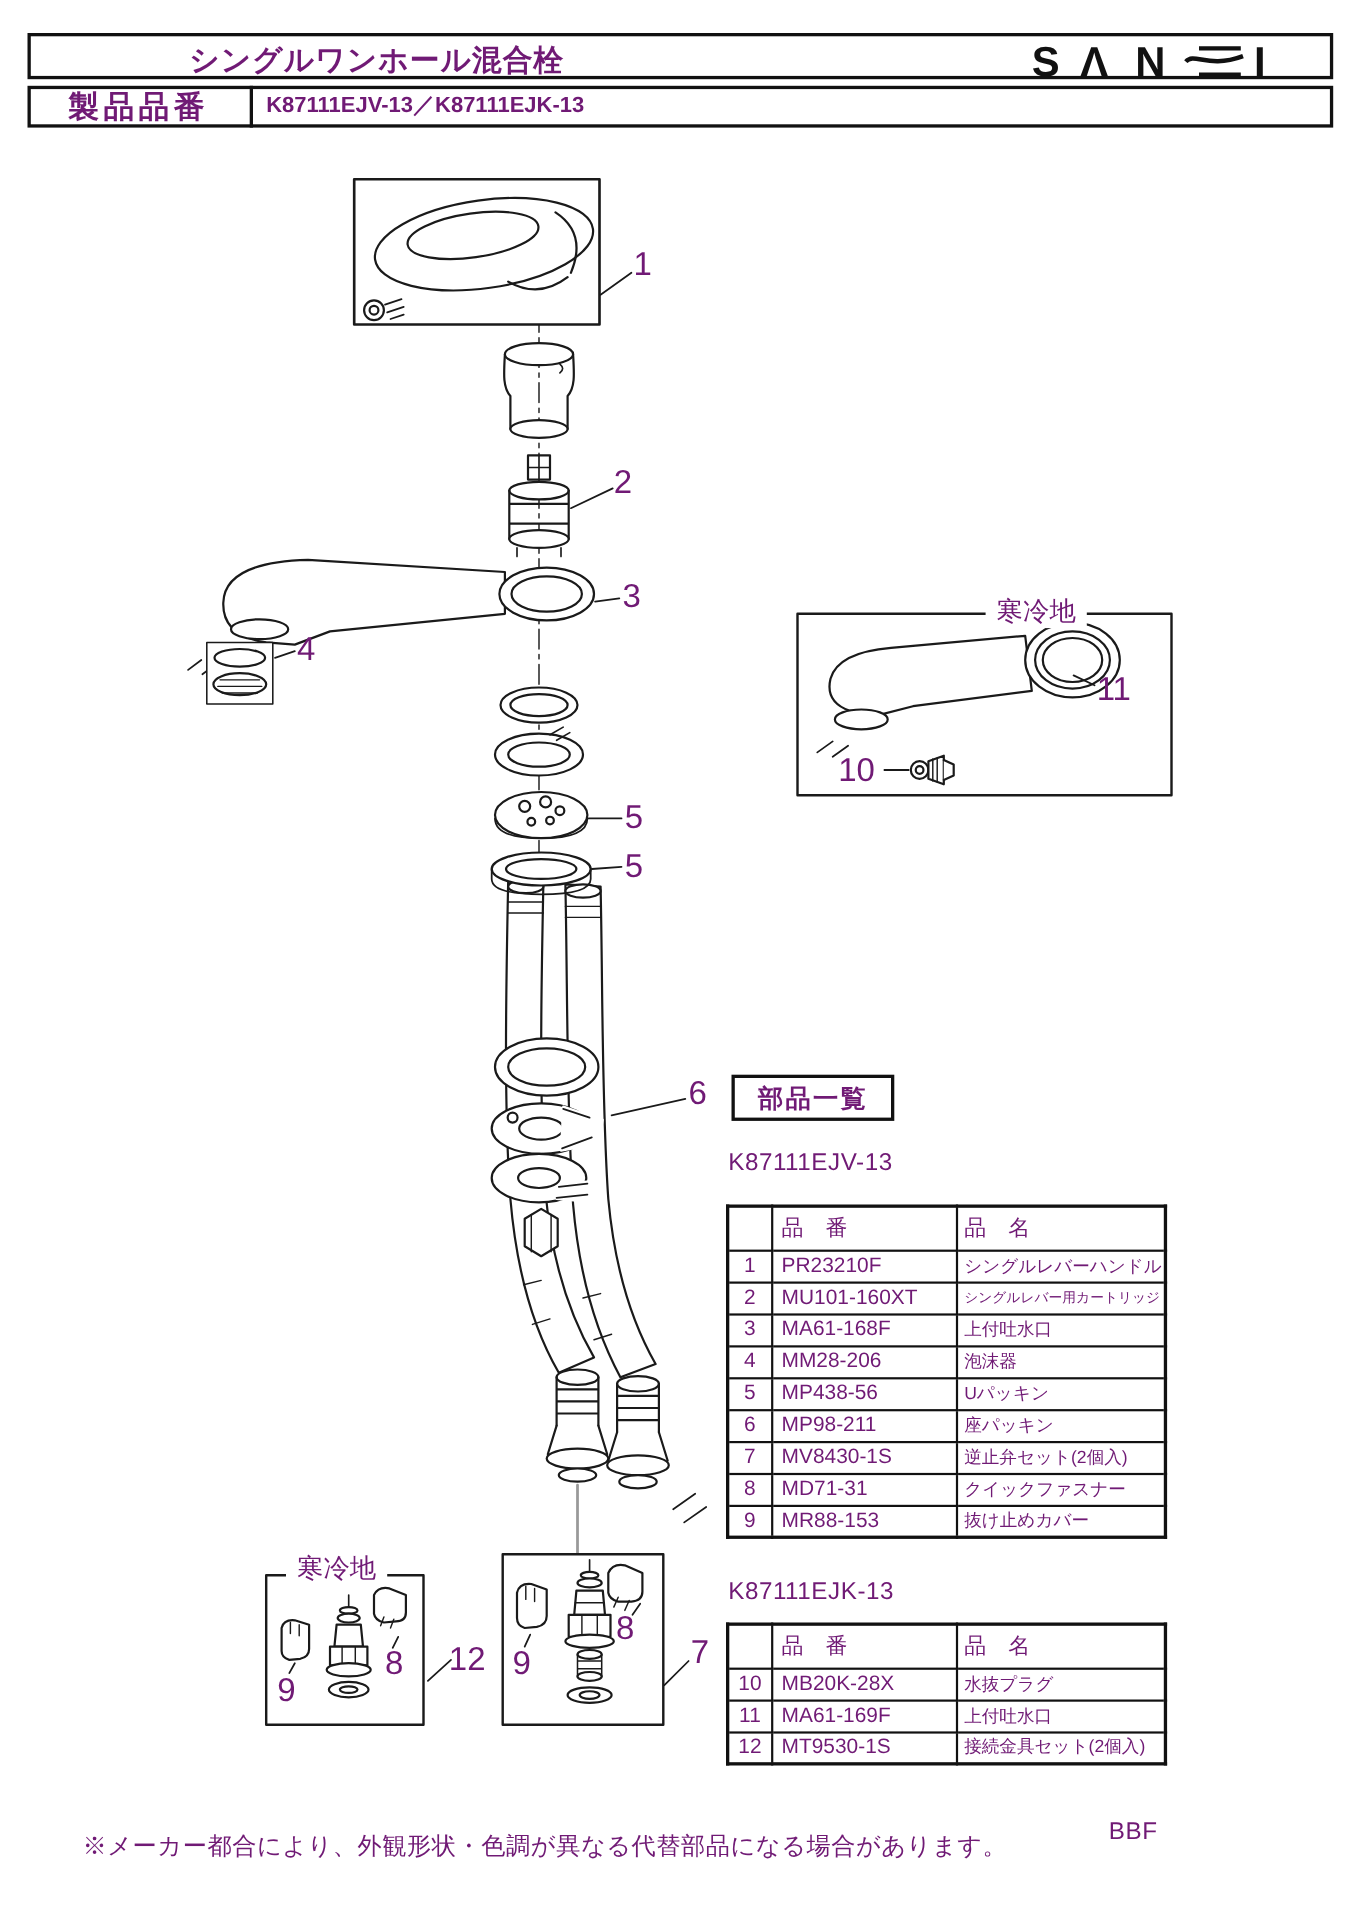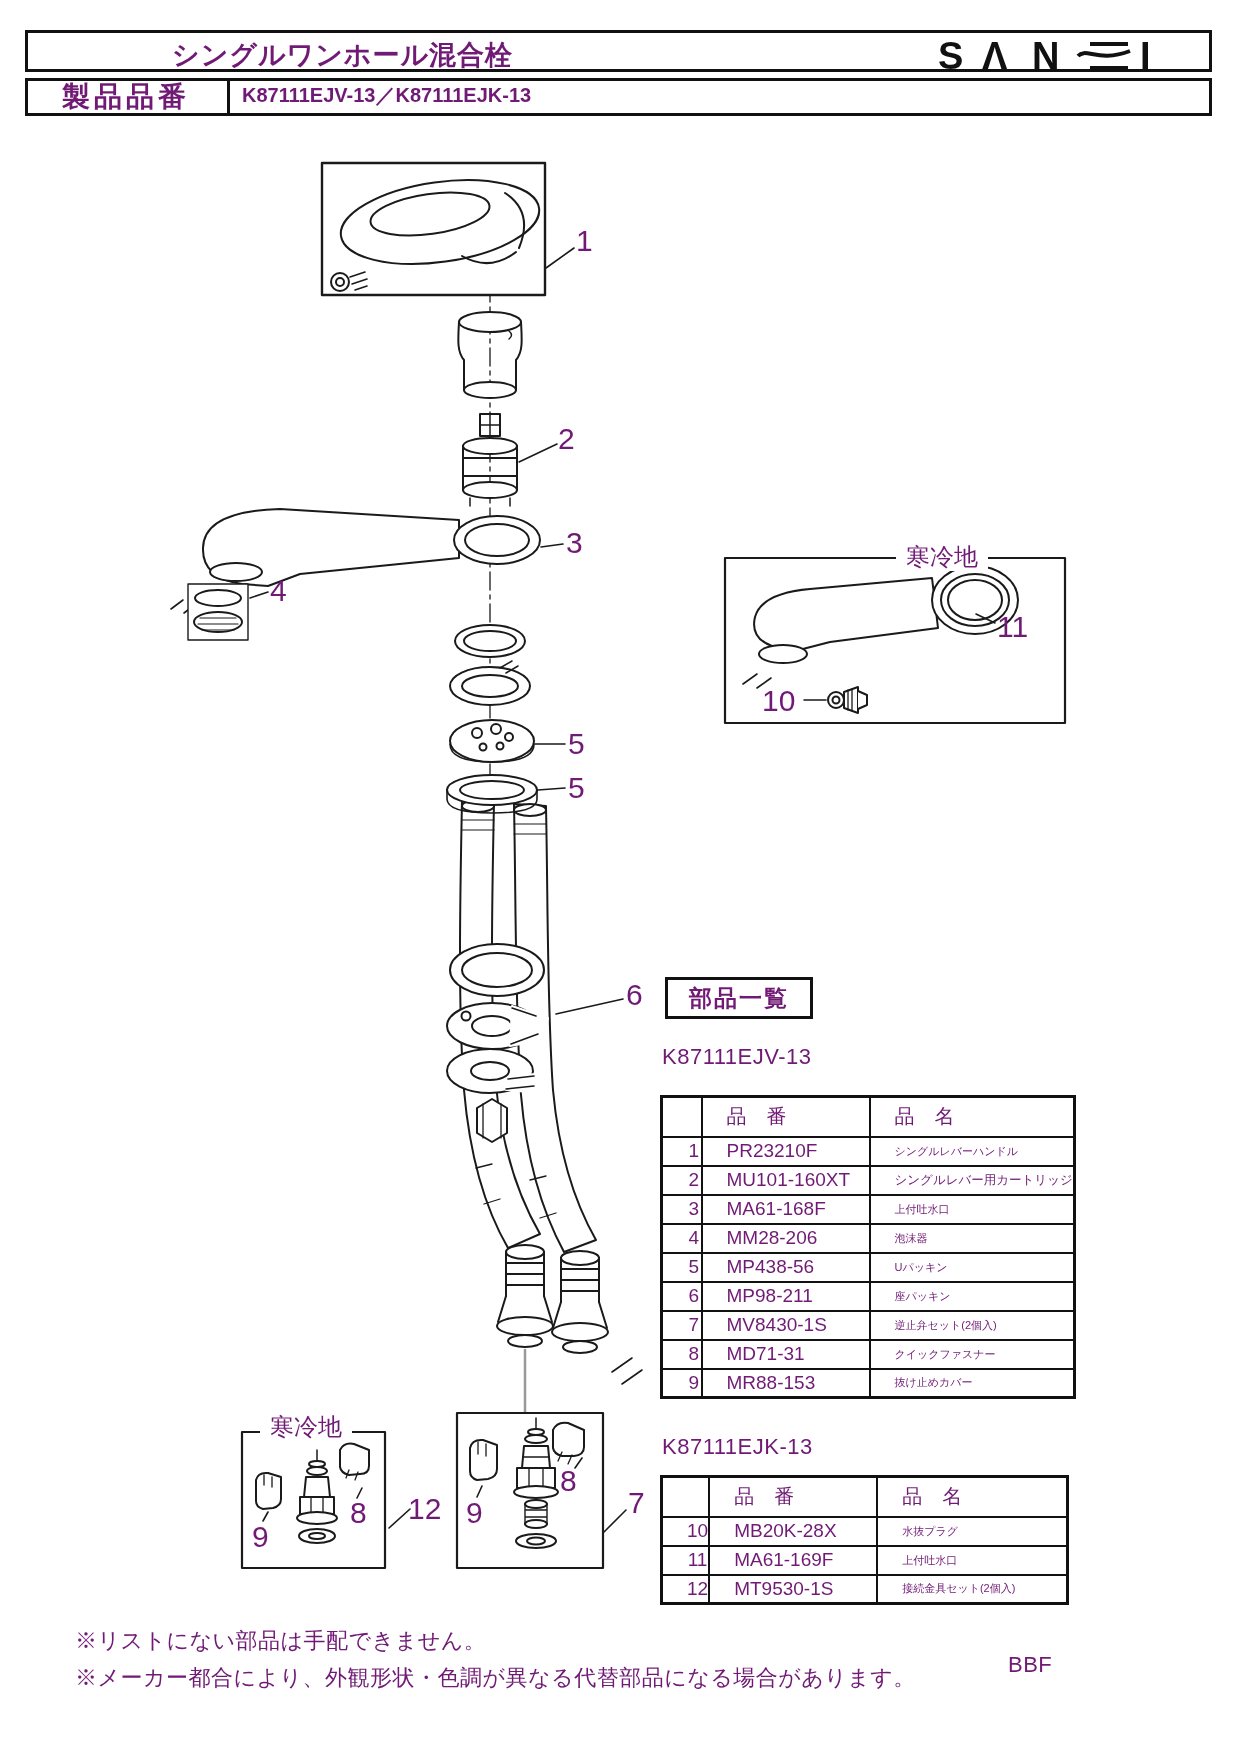--- a/index.html
+++ b/index.html
@@ -21,26 +21,26 @@
   
   .co { position:absolute; font-size:30px; line-height:1; font-weight:400; }
   .cold-label { position:absolute; font-size:24px; background:#fff; padding:0 10px; line-height:28px; }
   .parts-list-box { left:665px; top:977px; width:148px; height:42px; border:3px solid #111;
                     display:flex; align-items:center; justify-content:center; font-size:23px;
                     font-weight:600; letter-spacing:2px; background:#fff; }
   .tbl-title { position:absolute; font-size:22px; letter-spacing:0.5px; }
 
   
   .ptable { position:absolute; border-collapse:collapse; background:#fff; border:3px solid #111; table-layout:fixed; }
-  .ptable th, .ptable td { border:2px solid #111; font-weight:normal; overflow:hidden; white-space:nowrap;padding-left:24px; }
+  .ptable th, .ptable td { border:2px solid #111; font-weight:normal; overflow:hidden; white-space:nowrap; }
   .ptable th { height:40px; font-size:20px; }
   .ptable td { height:29px; }
   .td-no  { width:40px;  text-align:center; font-size:19px; }
   .td-pn  { width:168px; text-align:left; padding-left:8px; font-size:19px; }
-  .td-name{ width:190px; text-align:left; padding-left:6px; font-size:11px; }
+  .td-name{ width:190px; text-align:left; padding-left:6px; font-size:16px; }
   .small-name { font-size:12.5px; }
   #table1 { left:660px; top:1095px; }
   #table2 { left:660px; top:1475px; }
 
   
   .note { position:absolute; font-size:22px; letter-spacing:0.5px; }
   #note1 { left:75px; top:1626px; }
   #note2 { left:75px; top:1663px; }
   #bbf   { left:1008px; top:1652px; font-size:22px; }
 
@@ -383,17 +383,16 @@
           <td class="td-name">上付吐水口</td>
         </tr>
       <tr>
           <td class="td-no">12</td>
           <td class="td-pn">MT9530-1S</td>
           <td class="td-name">接続金具セット(2個入)</td>
         </tr>
     </tbody>
   </table>
 
-  <div class="note" id="note1">※リストにない部品は手配できません。</div>
   <div class="note" id="note2">※メーカー都合により、外観形状・色調が異なる代替部品になる場合があります。</div>
   <div class="note" id="bbf">BBF</div>
 
 </div>
 
 </body></html>

